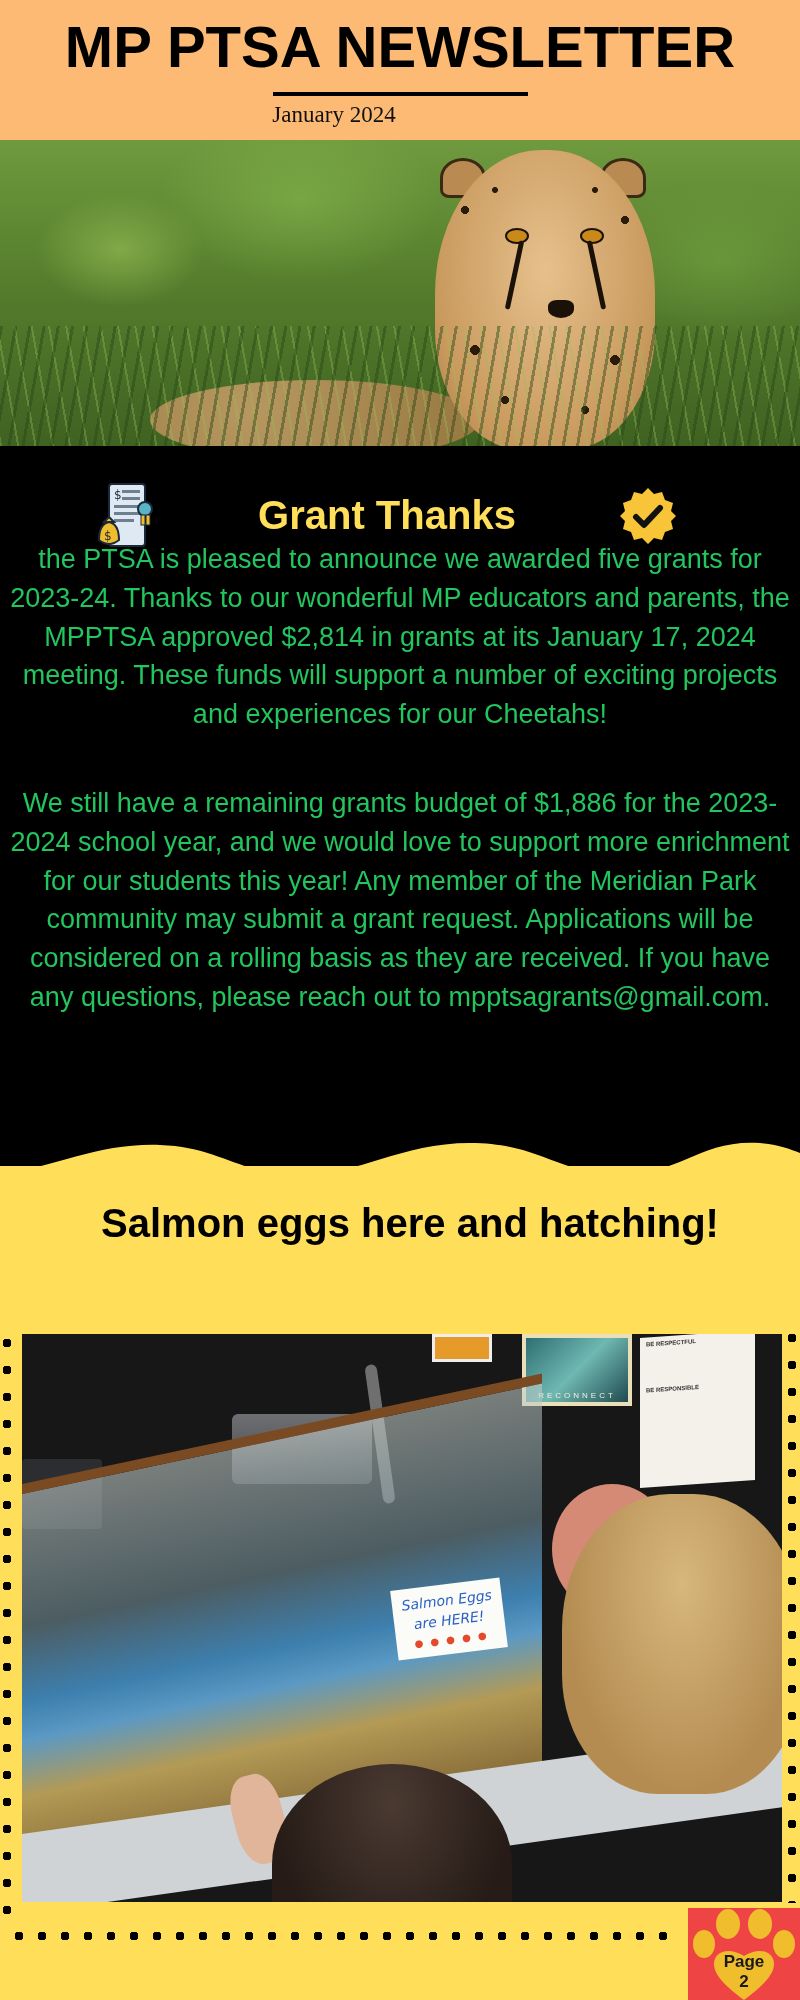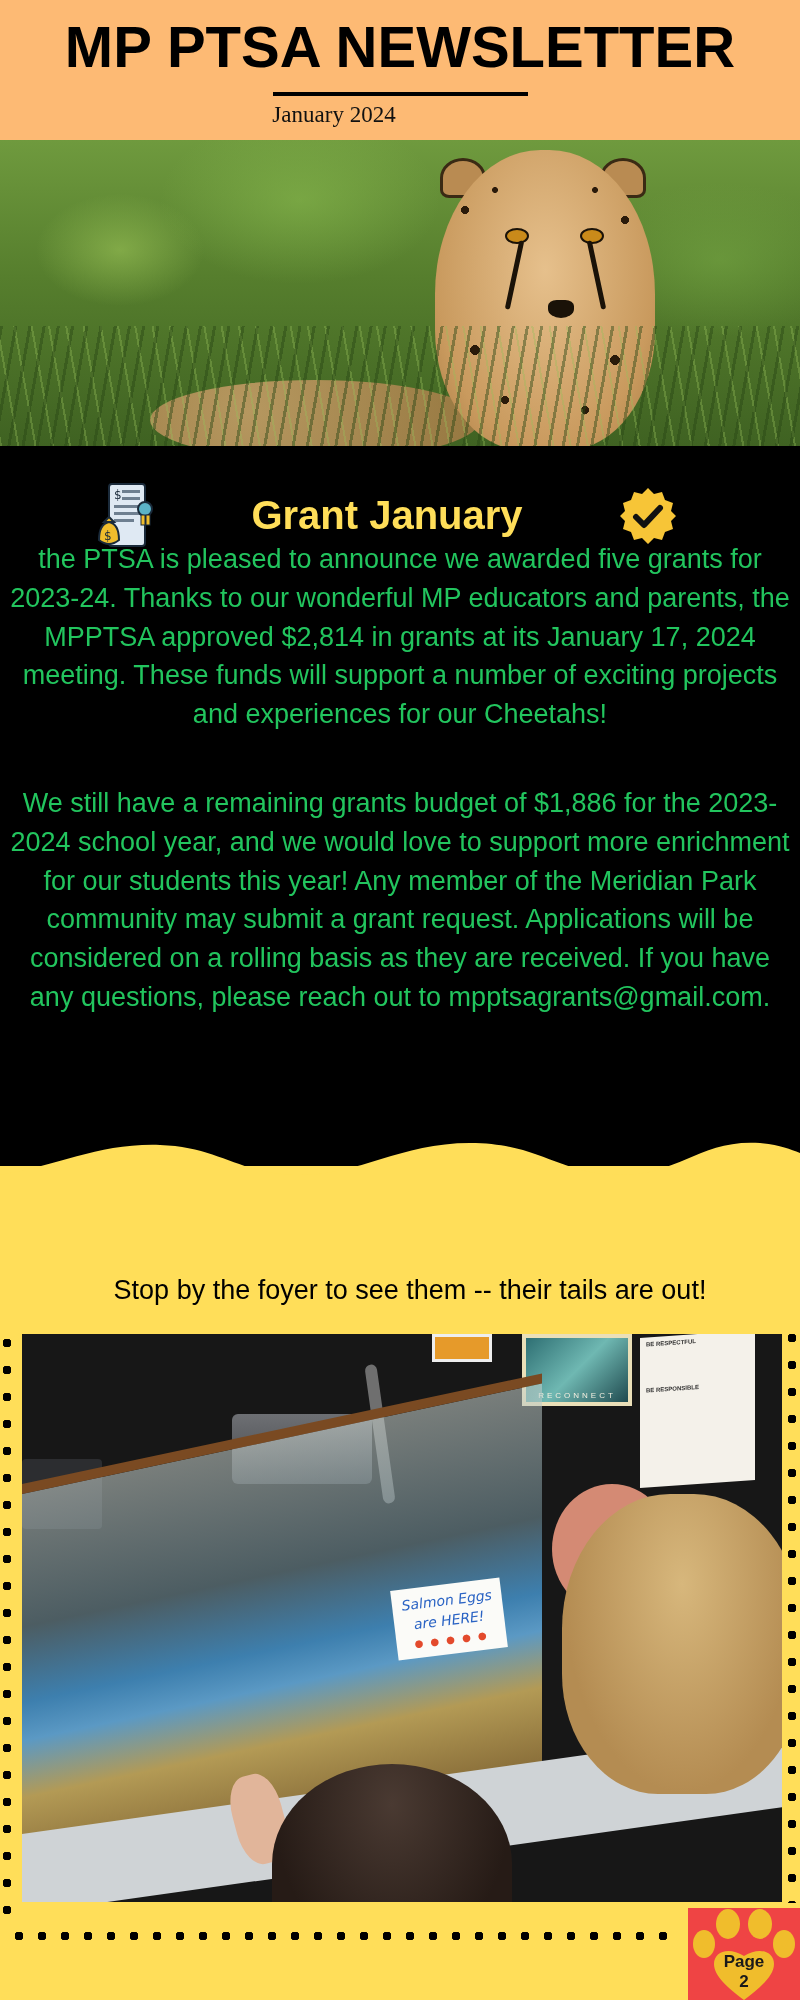--- a/index.html
+++ b/index.html
@@ -130,38 +130,38 @@
       <rect x="19" y="23" width="26" height="3" fill="#6e7f90"></rect>
       <rect x="19" y="30" width="26" height="3" fill="#6e7f90"></rect>
       <rect x="19" y="37" width="20" height="3" fill="#6e7f90"></rect>
       <circle cx="50" cy="27" r="7" fill="#5bb3c8" stroke="#1a2a3a" stroke-width="2"></circle>
       <rect x="46" y="33" width="4" height="10" fill="#f0bd2c" stroke="#1a2a3a" stroke-width="1"></rect>
       <rect x="51" y="33" width="4" height="10" fill="#f0bd2c" stroke="#1a2a3a" stroke-width="1"></rect>
       <path d="M4 58 q0 -16 10 -18 q10 2 10 18 q-10 8 -20 0z" fill="#f0bd2c" stroke="#1a2a3a" stroke-width="2"></path>
       <path d="M9 40 l5 -5 l5 5z" fill="#f0bd2c" stroke="#1a2a3a" stroke-width="2"></path>
       <text x="9" y="58" font-size="12" font-family="DejaVu Sans, sans-serif" fill="#1a2a3a">$</text>
     </svg>
-    <div class="grants-title">Grant January</div>
+    <div class="grants-title">Grant Thanks</div>
     <svg class="badge-icon" viewBox="0 0 64 64">
       <path d="M32 4 L38 10 L46 8 L49 16 L57 19 L55 27 L60 32 L55 37 L57 45 L49 48 L46 56 L38 54 L32 60 L26 54 L18 56 L15 48 L7 45 L9 37 L4 32 L9 27 L7 19 L15 16 L18 8 L26 10 Z" fill="#f7c537"></path>
       <path d="M20 33 L28 41 L44 24" fill="none" stroke="#111" stroke-width="6" stroke-linecap="round" stroke-linejoin="round"></path>
     </svg>
   </div>
   <div class="grants-body">
     <p>the PTSA is pleased to announce we awarded five grants for 2023-24. Thanks to our wonderful MP educators and parents, the MPPTSA approved $2,814 in grants at its January 17, 2024 meeting. These funds will support a number of exciting projects and experiences for our Cheetahs!</p>
     <p>We still have a remaining grants budget of $1,886 for the 2023-2024 school year, and we would love to support more enrichment for our students this year!  Any member of the Meridian Park community may submit a grant request. Applications will be considered on a rolling basis as they are received. If you have any questions, please reach out to mpptsagrants@gmail.com.</p>
   </div>
 </div>
 
 <svg class="wave" viewBox="0 0 800 60" preserveAspectRatio="none">
   <path d="M0 40 C 60 30, 100 8, 160 10 C 220 12, 240 40, 300 40 C 360 40, 400 8, 470 8 C 540 8, 560 40, 620 40 C 680 40, 700 4, 760 8 C 780 10, 790 14, 800 18 L800 60 L0 60 Z" fill="#ffde59"></path>
 </svg>
 
 <div class="salmon">
-  <div class="salmon-sub">Stop by the foyer to see them -- their tails are out!</div>
+  <div class="salmon-title">Salmon eggs here and hatching!</div>
 </div>
 
 <div class="dots-left"></div>
 <div class="dots-right"></div>
 <div class="dots-bottom"></div>
 
 <div class="photo">
   <div class="poster1"></div>
   <div class="poster2">
       <span>RECONNECT</span>

